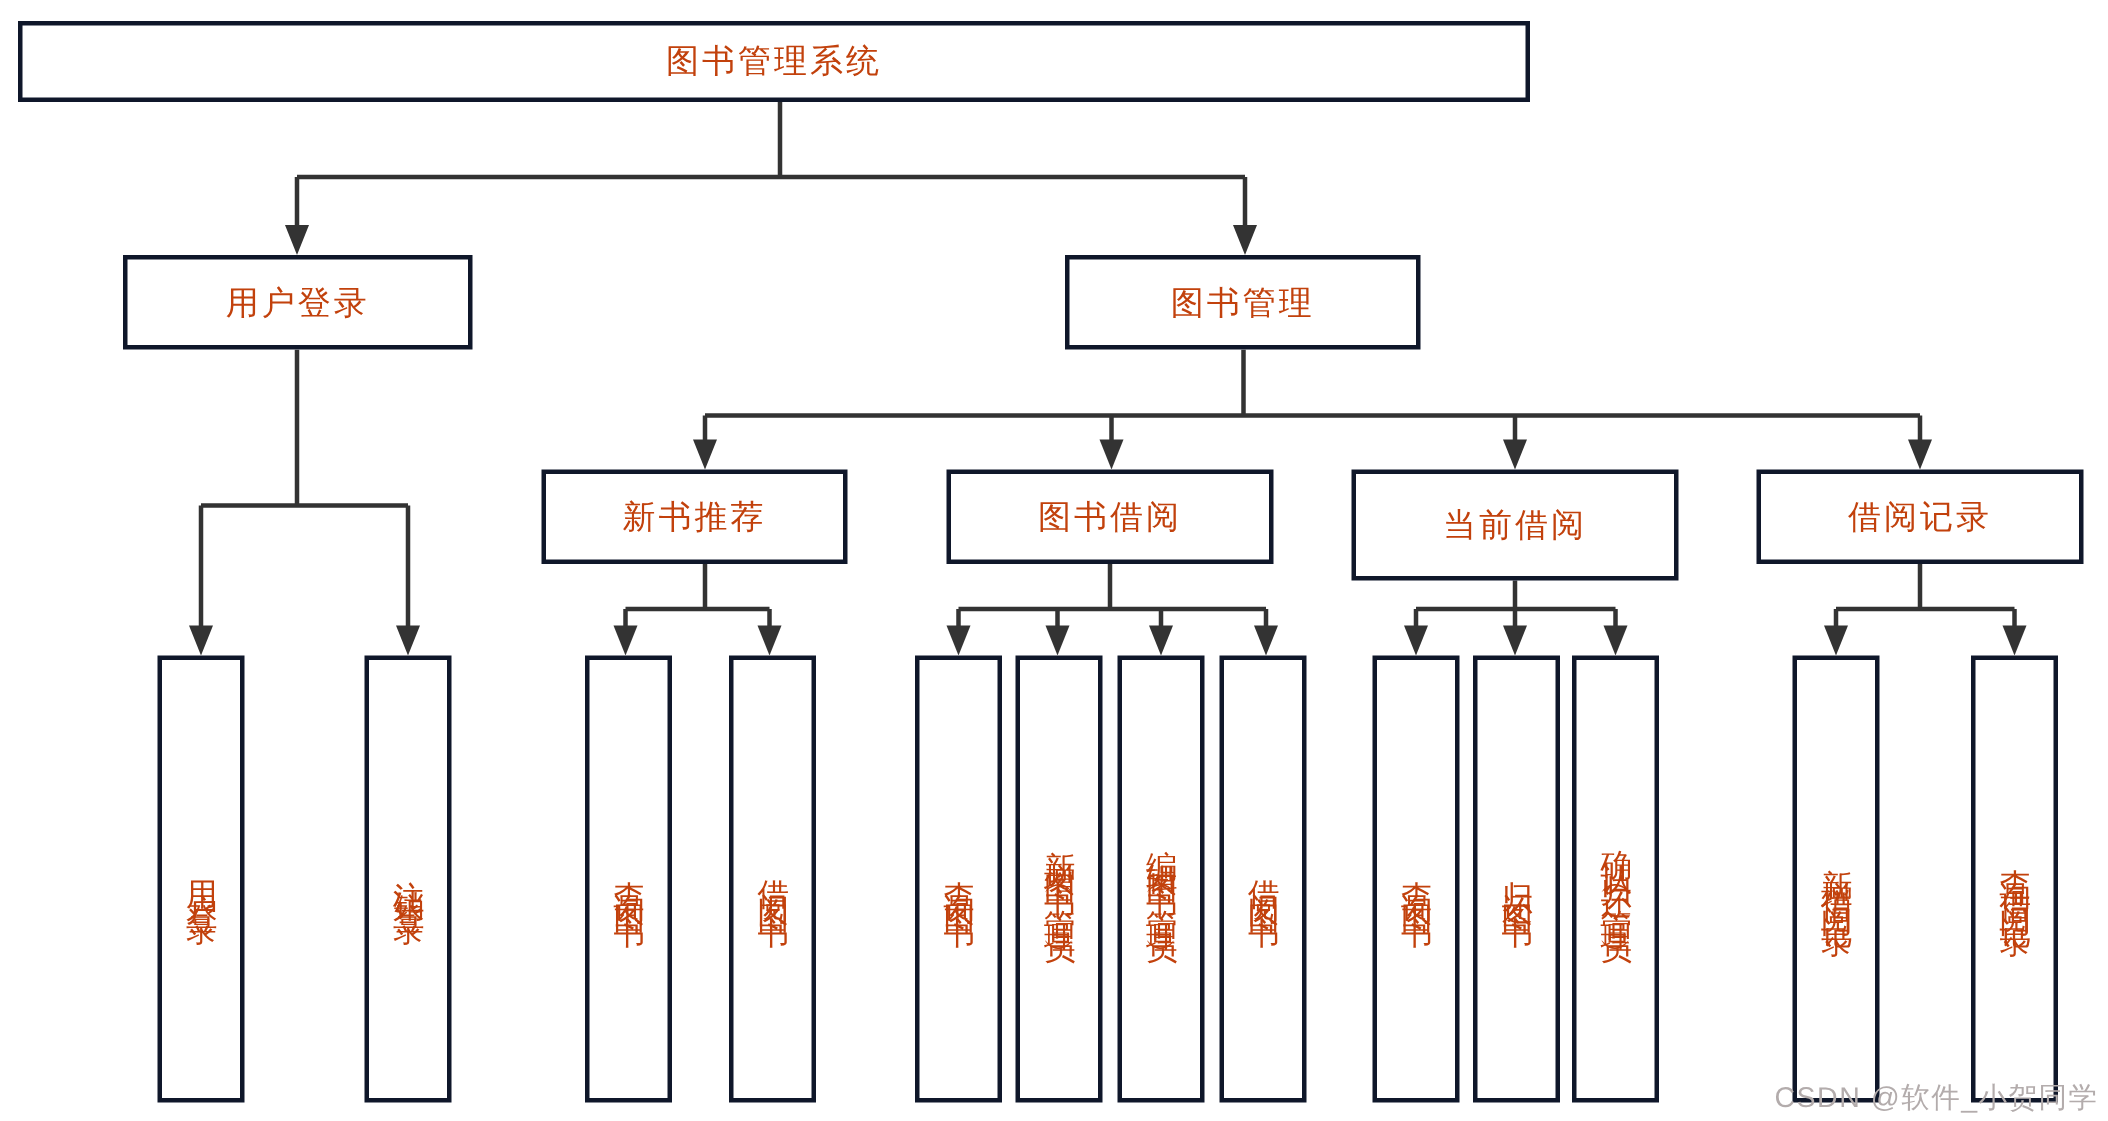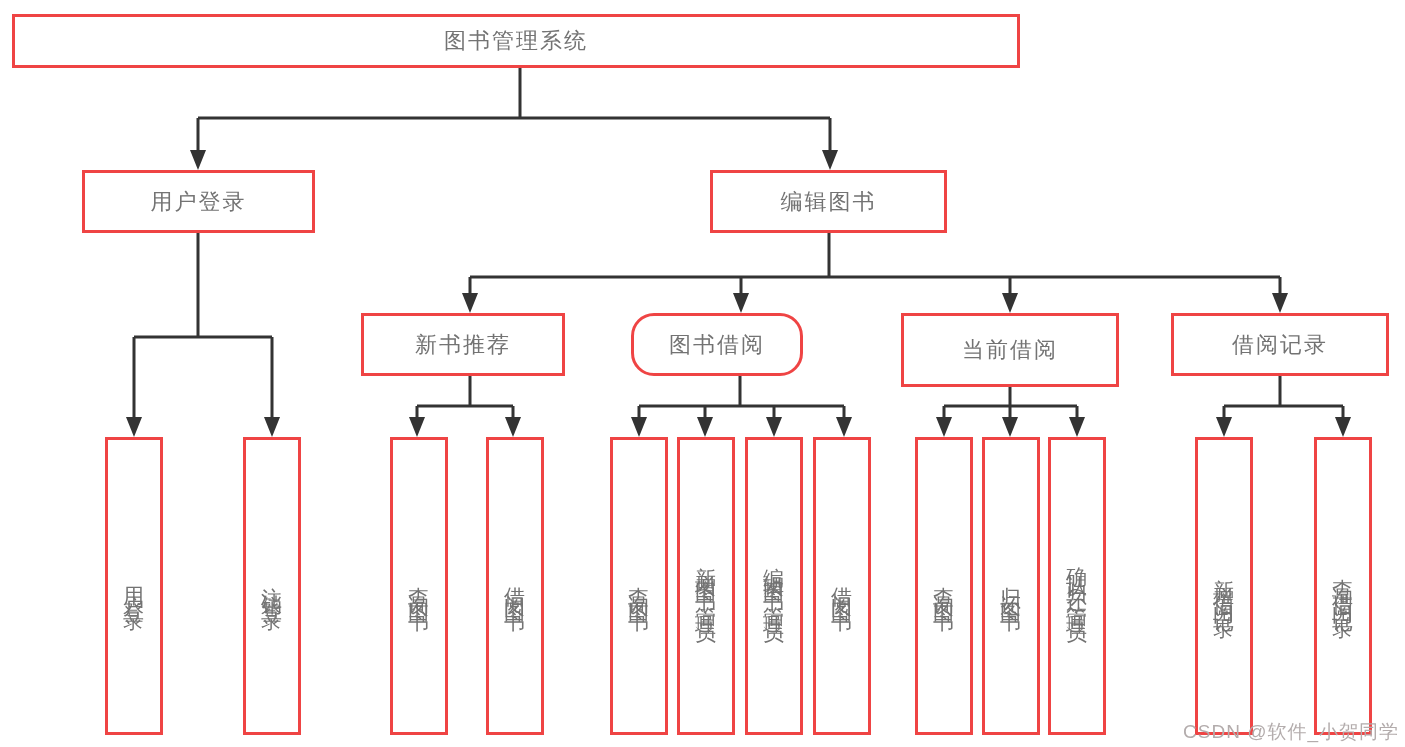--- a/index.html
+++ b/index.html
@@ -27,23 +27,23 @@
     stroke-width: 3;
     fill: none;
   }
   svg.connectors .arrow {
     fill: #333333;
     stroke: none;
   }
   .box {
     position: absolute;
     box-sizing: border-box;
-    border: 3px solid #ef4444;
+    border: 3px solid #0f172a;
     background: #ffffff;
-    color: #737373;
+    color: #c2410c;
     display: flex;
     align-items: center;
     justify-content: center;
     font-size: 21px;
   }
   .box.h {
     letter-spacing: 2px;
     font-size: 22px;
   }
   .box.v {
@@ -54,21 +54,21 @@
     font-size: 21px;
     width: 58px;
     top: 437px;
     height: 298px;
   }
   
   #n-root  { left: 12px;   top: 14px;  width: 1008px; height: 54px; }
   #n-user  { left: 82px;   top: 170px; width: 233px;  height: 63px; }
   #n-mgmt  { left: 710px;  top: 170px; width: 237px;  height: 63px; }
   #n-l3a   { left: 361px;  top: 313px; width: 204px;  height: 63px; }
-  #n-l3b   { left: 631px;  top: 313px; width: 172px;  height: 63px; border-radius: 23px; }
+  #n-l3b   { left: 631px;  top: 313px; width: 218px;  height: 63px; }
   #n-l3c   { left: 901px;  top: 313px; width: 218px;  height: 74px; }
   #n-l3d   { left: 1171px; top: 313px; width: 218px;  height: 63px; }
   
   #l-a1 { left: 105px;  }
   #l-a2 { left: 243px;  }
   #l-b1 { left: 390px;  }
   #l-b2 { left: 486px;  }
   #l-c1 { left: 610px;  }
   #l-c2 { left: 677px;  }
   #l-c3 { left: 745px;  }
@@ -124,21 +124,21 @@
     <polygon class="arrow" points="936,417 952,417 944,437"></polygon>
     <polygon class="arrow" points="1002,417 1018,417 1010,437"></polygon>
     <polygon class="arrow" points="1069,417 1085,417 1077,437"></polygon>
     <polygon class="arrow" points="1216,417 1232,417 1224,437"></polygon>
     <polygon class="arrow" points="1335,417 1351,417 1343,437"></polygon>
   </svg>
 
   <div class="box h" id="n-root">图书管理系统</div>
 
   <div class="box h" id="n-user">用户登录</div>
-  <div class="box h" id="n-mgmt">编辑图书</div>
+  <div class="box h" id="n-mgmt">图书管理</div>
 
   <div class="box h" id="n-l3a">新书推荐</div>
   <div class="box h" id="n-l3b">图书借阅</div>
   <div class="box h" id="n-l3c">当前借阅</div>
   <div class="box h" id="n-l3d">借阅记录</div>
 
   <div class="box v" id="l-a1">用户登录</div>
   <div class="box v" id="l-a2">注销登录</div>
 
   <div class="box v" id="l-b1">查询图书</div>

